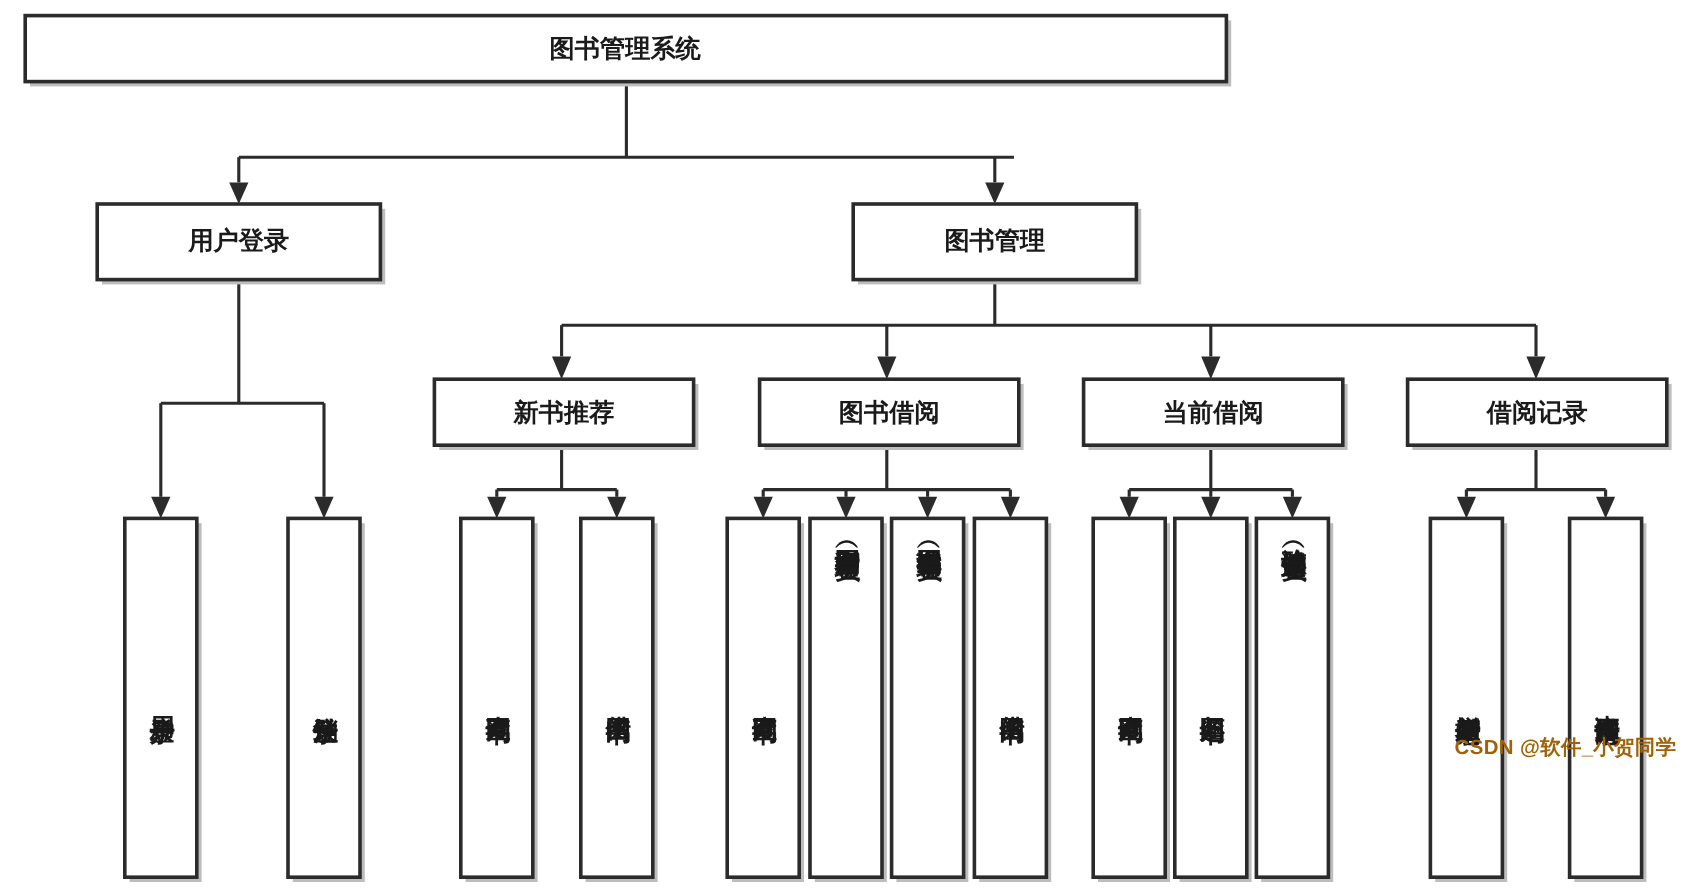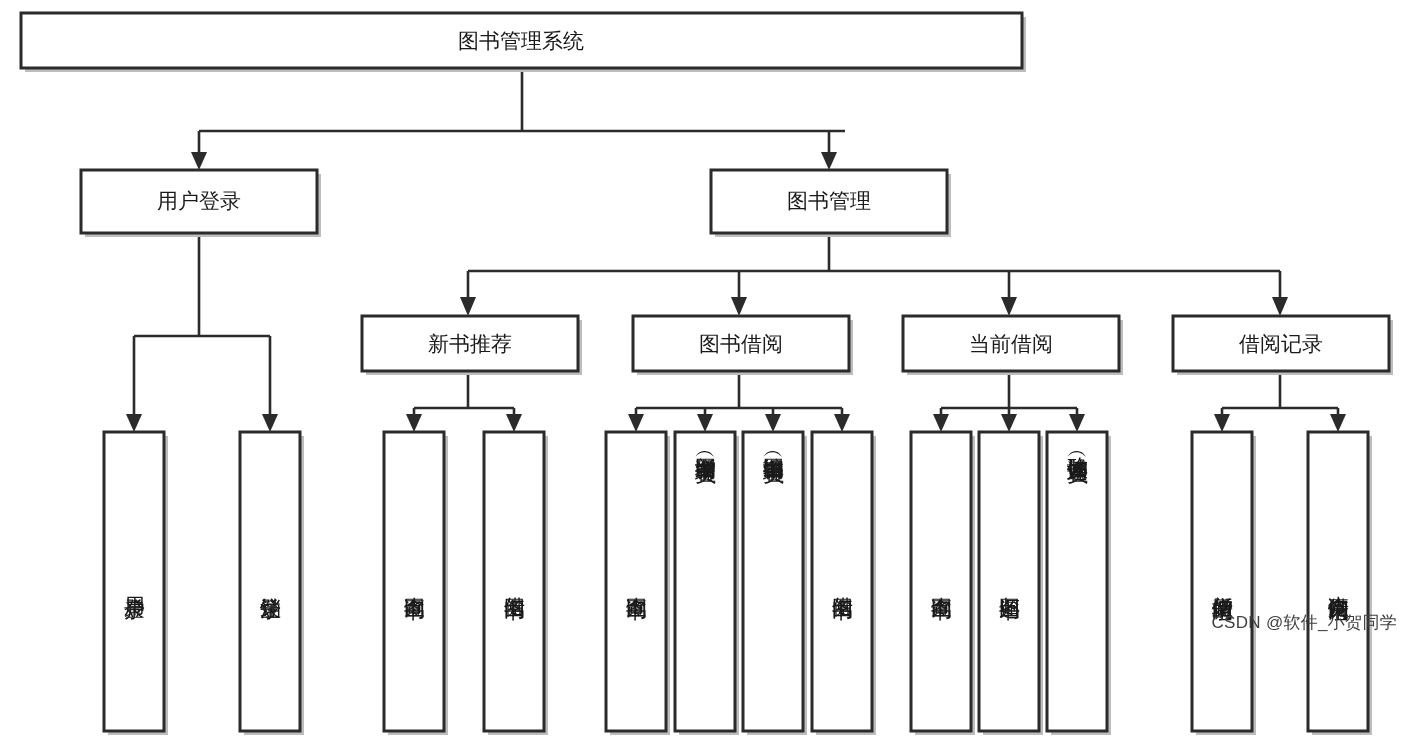--- a/index.html
+++ b/index.html
@@ -11,20 +11,21 @@
     width: 1405px;
     height: 747px;
     font-family: "Liberation Sans", "DejaVu Sans", sans-serif;
     overflow: hidden;
     position: relative;
   }
   #diagram-root {
     position: relative;
     width: 1405px;
     height: 638px;
+    font-weight: bold;
   }
   svg#tree-svg {
     position: absolute;
     left: 0;
     top: 0;
     width: 1405px;
     height: 747px;
   }
   .node-rect {
     fill: #ffffff;
@@ -67,21 +68,21 @@
     justify-content: center;
     pointer-events: none;
   }
   .vlabel.align-start { justify-content: flex-start; }
   .watermark {
     position: absolute;
     right: 8px;
     bottom: 4px;
     font-family: "Liberation Sans", "DejaVu Sans", sans-serif;
     font-size: 17px;
-    color: #404040;
+    color: #a16207;
     white-space: nowrap;
     letter-spacing: 0.3px;
   }
 </style>
 </head>
 <body>
 
 <div id="diagram-root">
 
   <svg id="tree-svg" viewBox="0 0 1405 747">

